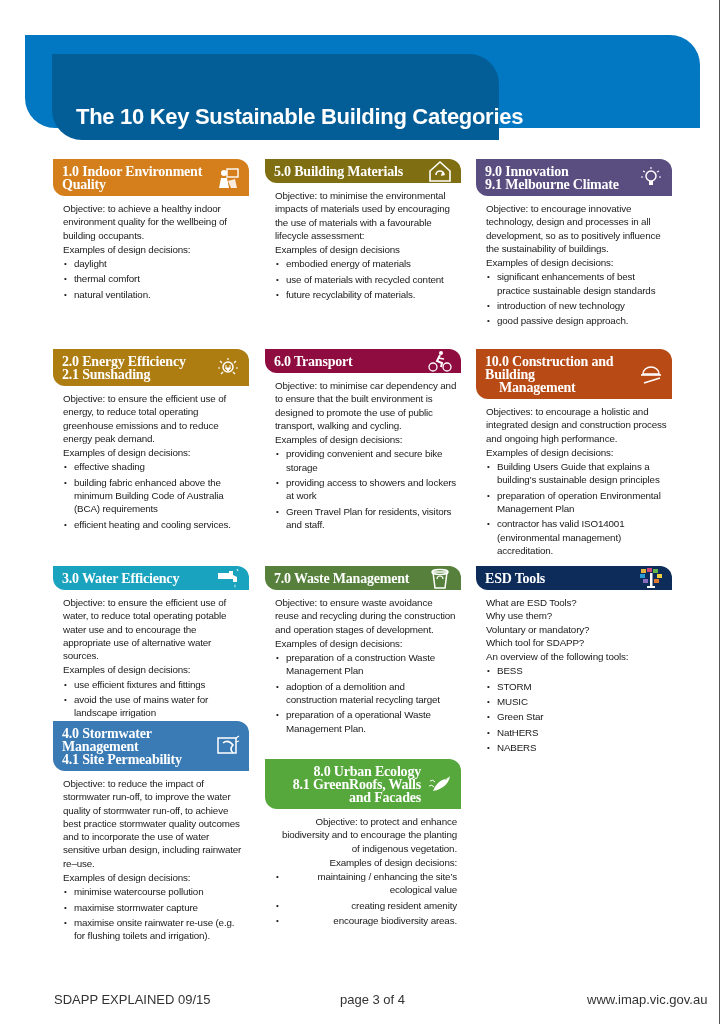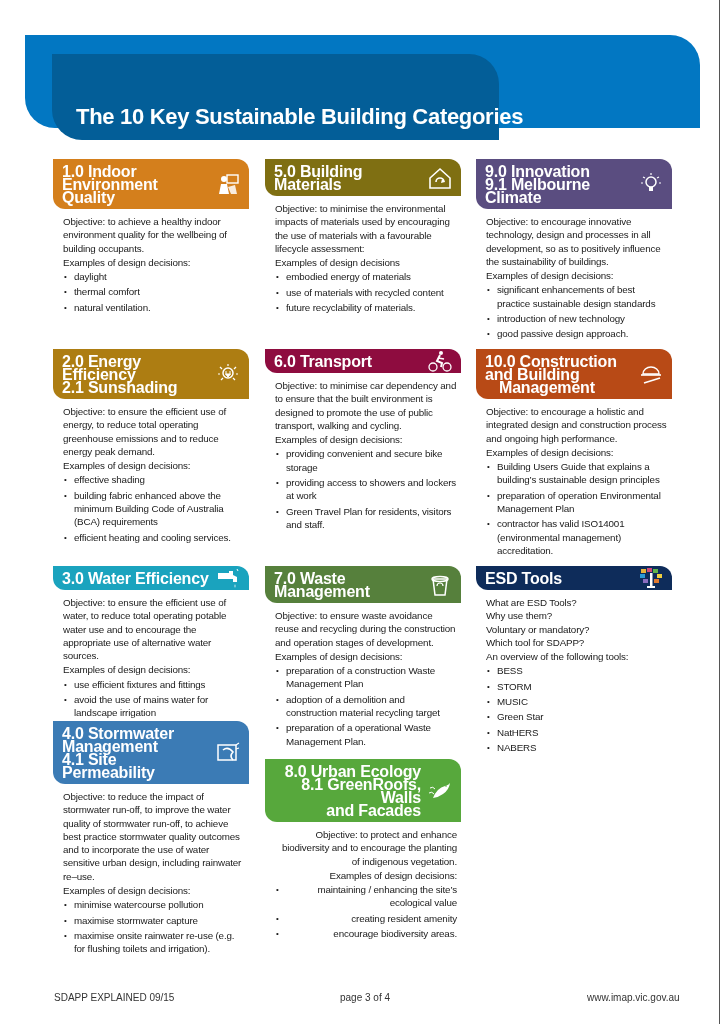--- a/index.html
+++ b/index.html
@@ -3,31 +3,31 @@
 <meta charset="utf-8">
 <style>
   * { box-sizing: border-box; margin: 0; padding: 0; }
   html, body { width: 724px; height: 1024px; background: #ffffff; overflow: hidden; }
   body { position: relative; font-family: "Liberation Sans", sans-serif; color: #1a1a1a; }
   .page-edge { position: absolute; right: 4px; top: 0; width: 1px; height: 1024px; background: #555; }
   .hdr-light { position: absolute; left: 25px; top: 35px; width: 675px; height: 93px; background: #0277c2; border-radius: 0 30px 0 30px; }
   .hdr-dark { position: absolute; left: 52px; top: 54px; width: 447px; height: 86px; background: #035e98; border-radius: 0 30px 0 30px; }
   .hdr-title { position: absolute; left: 76px; top: 104px; color: #fff; font-size: 22px; font-weight: bold; letter-spacing: -0.3px; }
   .card { position: absolute; width: 196px; }
-  .card-head { position: relative; color: #fff; font-size: 16px; font-weight: bold; line-height: 13px; padding: 6px 40px 5px 9px; border-radius: 0 12px 0 12px; letter-spacing: -0.2px; }
+  .card-head { position: relative; color: #fff; font-size: 14px; font-weight: bold; line-height: 13px; padding: 6px 40px 5px 9px; border-radius: 0 12px 0 12px; letter-spacing: -0.2px; font-family: Liberation Serif, serif; }
   .card-head .t2 { display: block; }
   .card-head .indent { padding-left: 14px; }
   .card-icon { position: absolute; right: 8px; top: 50%; transform: translateY(-50%); width: 26px; height: 22px; }
   .card-body { font-size: 9.8px; line-height: 13.3px; padding: 6px 4px 0 10px; letter-spacing: -0.15px; }
   .card-body p { margin: 0; }
   .card-body .ex { margin-top: 1px; }
   .card-body ul { list-style: none; margin-top: 1px; }
   .card-body li { position: relative; padding-left: 11px; margin-bottom: 2px; }
   .card-body li::before { content: "•"; position: absolute; left: 1px; top: 0; font-size: 8px; }
-  .footer { position: absolute; top: 992px; font-size: 10px; color: #333; }
+  .footer { position: absolute; top: 992px; font-size: 13px; color: #333; }
 </style>
 </head>
 <body>
 
 <div class="page-edge"></div>
 <div class="hdr-light"></div>
 <div class="hdr-dark"></div>
 <div class="hdr-title">The 10 Key Sustainable Building Categories</div>
 
 <div class="card" id="card-indoor" style="left:53px;top:159px;">
@@ -148,21 +148,21 @@
     <div class="card-head" style="background:#b84a16;">
       <span class="t2">10.0 Construction and Building</span>
       <span class="t2 indent">Management</span>
       <span class="card-icon"><svg viewBox="0 0 26 22">
           <path d="M5 11 A8 7 0 0 1 21 11 Z" fill="none" stroke="#fff" stroke-width="1.5"></path>
           <line x1="3" y1="12" x2="23" y2="12" stroke="#fff" stroke-width="1.6"></line>
           <line x1="6" y1="20" x2="22" y2="15" stroke="#fff" stroke-width="1.6"></line>
         </svg></span>
     </div>
     <div class="card-body">
-      <p>Objective: to encourage a holistic and integrated design and construction process and ongoing high performance.</p>
+      <p>Objectives: to encourage a holistic and integrated design and construction process and ongoing high performance.</p>
       <p class="ex">Examples of design decisions:</p>
       <ul>
         <li>Building Users Guide that explains a building’s sustainable design principles</li>
         <li>preparation of operation Environmental Management Plan</li>
         <li>contractor has valid ISO14001 (environmental management) accreditation.</li>
       </ul>
     </div>
   </div>
 <div class="card" id="card-water" style="left:53px;top:566px;">
     <div class="card-head" style="background:#1aa3be;">

